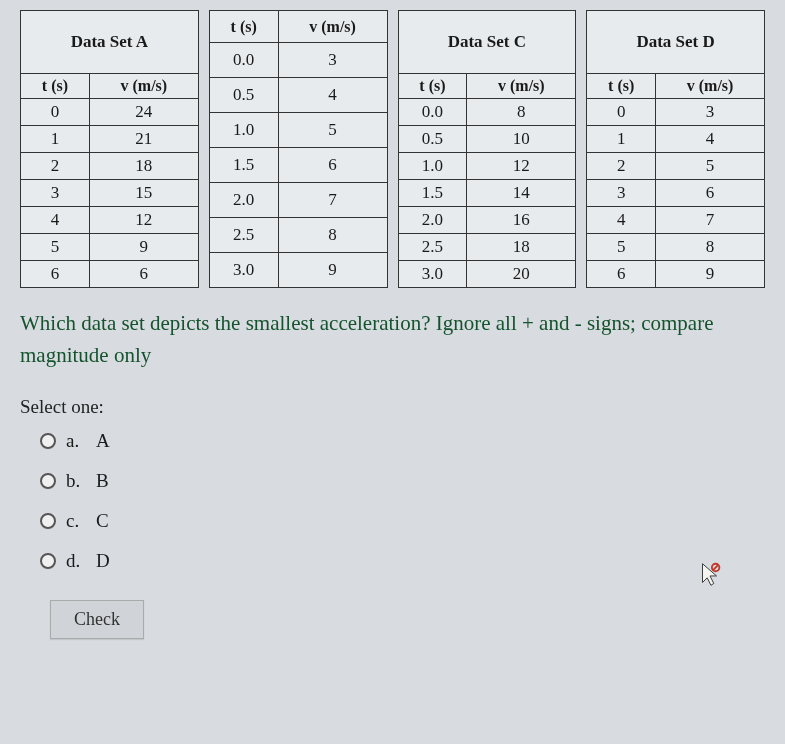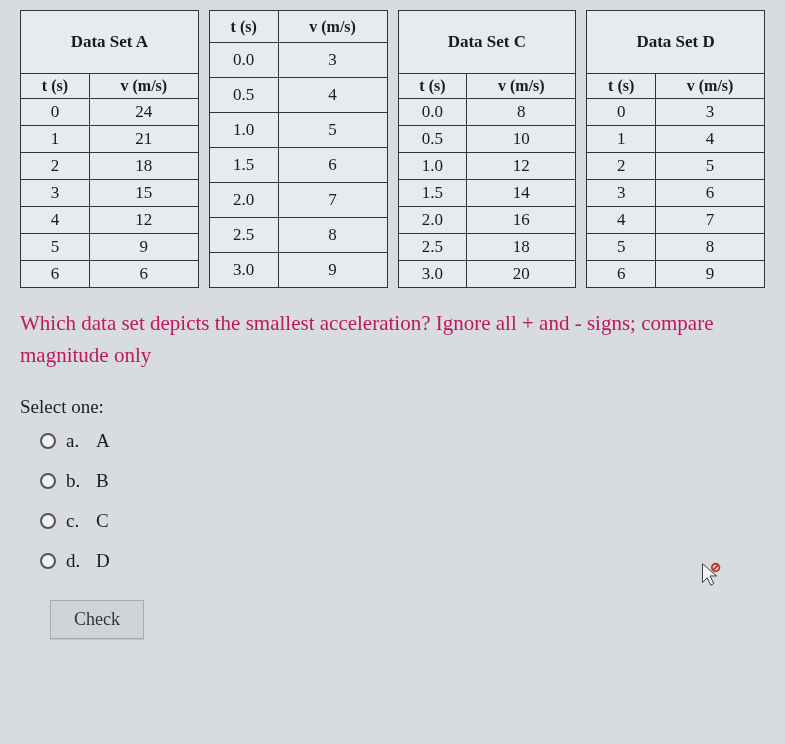--- a/index.html
+++ b/index.html
@@ -35,21 +35,21 @@
       padding: 21px 2px;
     }
     .data-table .header-cell {
       font-weight: bold;
       font-size: 16px;
     }
     .question {
       font-size: 21px;
       line-height: 1.5;
       margin-bottom: 25px;
-      color: #be185d;
+      color: #14532d;
     }
     .select-label {
       font-size: 19px;
       margin-bottom: 12px;
       color: #222;
     }
     .options {
       margin-left: 20px;
     }
     .option {

